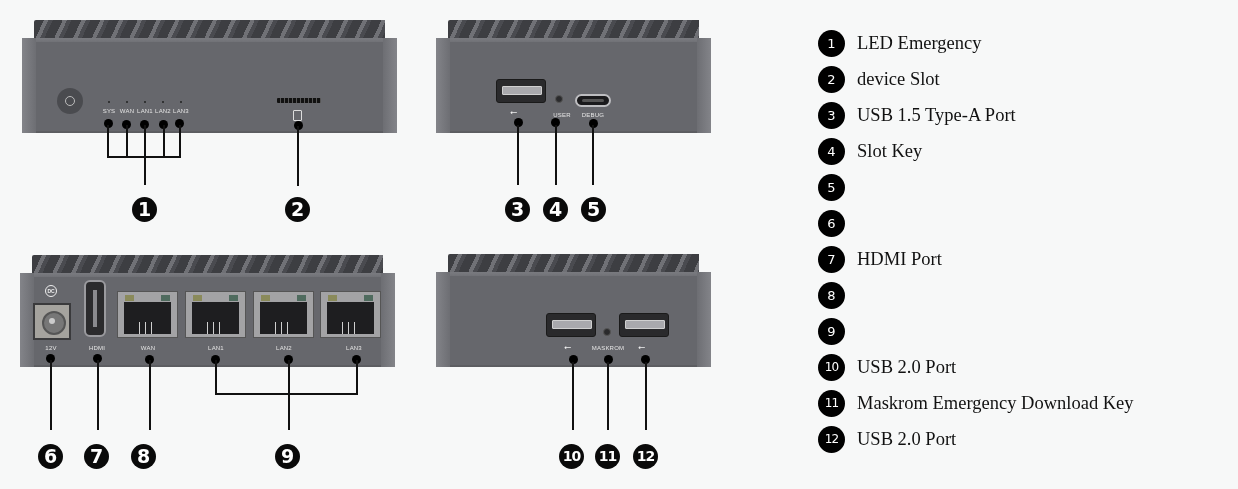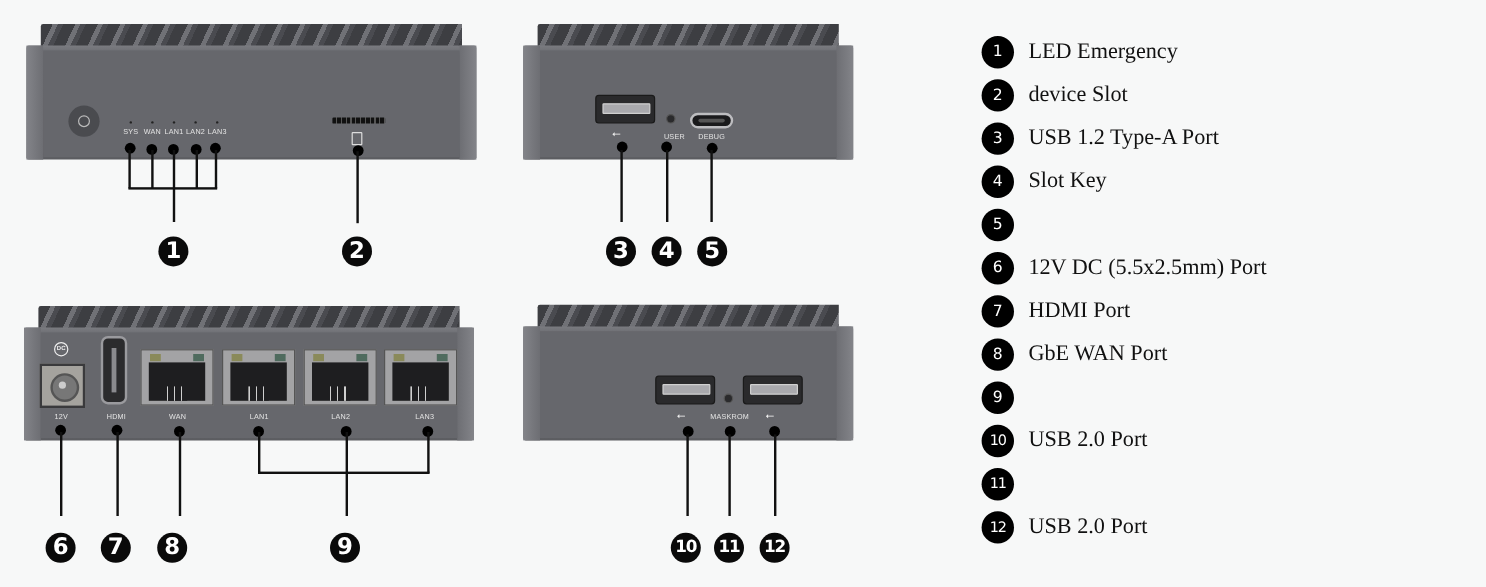--- a/index.html
+++ b/index.html
@@ -219,48 +219,47 @@
   <div class="legend-item">
       <span class="legend-num">1</span>
       <span class="legend-text">LED Emergency</span>
     </div>
   <div class="legend-item">
       <span class="legend-num">2</span>
       <span class="legend-text">device Slot</span>
     </div>
   <div class="legend-item">
       <span class="legend-num">3</span>
-      <span class="legend-text">USB 1.2 Type-A Port</span>
+      <span class="legend-text">USB 1.5 Type-A Port</span>
     </div>
   <div class="legend-item">
       <span class="legend-num">4</span>
       <span class="legend-text">Slot Key</span>
     </div>
   <div class="legend-item">
       <span class="legend-num">5</span>
     </div>
   <div class="legend-item">
       <span class="legend-num">6</span>
-      <span class="legend-text">12V DC (5.5x2.5mm) Port</span>
     </div>
   <div class="legend-item">
       <span class="legend-num">7</span>
       <span class="legend-text">HDMI Port</span>
     </div>
   <div class="legend-item">
       <span class="legend-num">8</span>
-      <span class="legend-text">GbE WAN Port</span>
     </div>
   <div class="legend-item">
       <span class="legend-num">9</span>
     </div>
   <div class="legend-item">
       <span class="legend-num two">10</span>
       <span class="legend-text">USB 2.0 Port</span>
     </div>
   <div class="legend-item">
       <span class="legend-num two">11</span>
+      <span class="legend-text">Maskrom Emergency Download Key</span>
     </div>
   <div class="legend-item">
       <span class="legend-num two">12</span>
       <span class="legend-text">USB 2.0 Port</span>
     </div>
 </div>
 
 </body></html>

